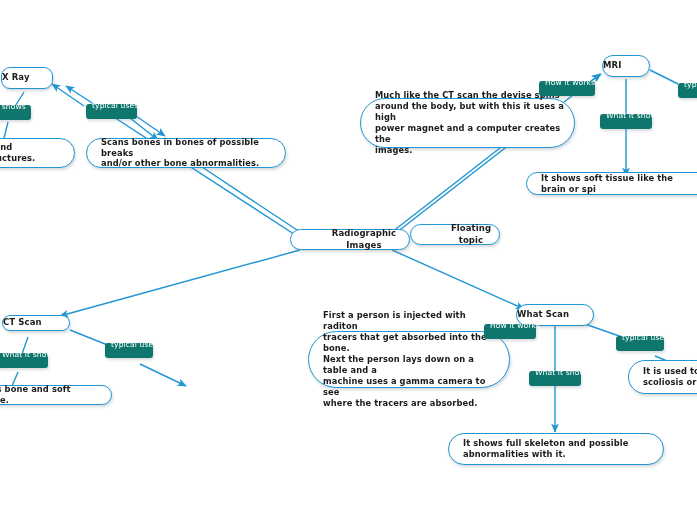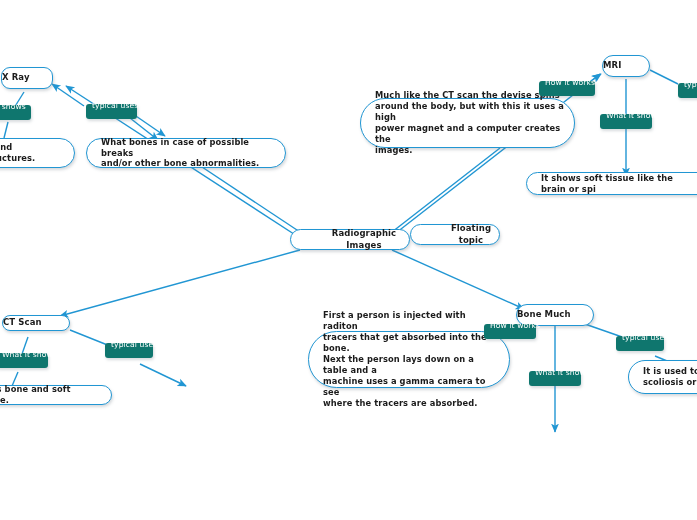--- a/index.html
+++ b/index.html
@@ -152,21 +152,21 @@
   <div class="node detail" style="left:-52px; top:138px; width:127px; height:30px;">
     <span class="txt">bones and
 nse structures.</span>
   </div>
 
   <div class="pill" style="left:86px; top:104px; width:51px; height:15px;">
     <span class="txt">typical uses</span>
   </div>
 
   <div class="node detail" style="left:86px; top:138px; width:200px; height:30px;">
-    <span class="txt">What bones in case of possible breaks
+    <span class="txt">Scans bones in bones of possible breaks
 and/or other bone abnormalities.</span>
   </div>
 
   <div class="node topic" style="left:602px; top:55px; width:48px; height:22px;">
     <span class="txt">MRI</span>
   </div>
 
   <div class="pill" style="left:539px; top:81px; width:56px; height:15px;">
     <span class="txt">How it works</span>
   </div>
@@ -201,39 +201,43 @@
   <div class="node detail" style="left:-38px; top:385px; width:150px; height:20px;">
     <span class="txt">hows bone and soft tissue.</span>
   </div>
 
   <div class="pill" style="left:105px; top:343px; width:48px; height:15px;">
     <span class="txt">typical uses</span>
   </div>
 
 
   <div class="node topic" style="left:516px; top:304px; width:78px; height:22px;">
-    <span class="txt">Bone Much</span>
+    <span class="txt">What Scan</span>
   </div>
 
   <div class="pill" style="left:484px; top:324px; width:52px; height:15px;">
     <span class="txt">How it works</span>
   </div>
 
   <div class="node detail" style="left:308px; top:331px; width:202px; height:57px;">
     <span class="txt">First a person is injected with raditon
 tracers that get absorbed into the bone.
 Next the person lays down on a table and a
 machine uses a gamma camera to see
 where the tracers are absorbed.</span>
   </div>
 
   <div class="pill" style="left:529px; top:371px; width:52px; height:15px;">
     <span class="txt">What it shows</span>
   </div>
 
+  <div class="node detail" style="left:448px; top:433px; width:216px; height:32px;">
+    <span class="txt">It shows full skeleton and possible
+abnormalities with it.</span>
+  </div>
 
   <div class="pill" style="left:616px; top:336px; width:48px; height:15px;">
     <span class="txt">typical uses</span>
   </div>
 
   <div class="node detail" style="left:628px; top:360px; width:110px; height:34px;">
     <span class="txt">It is used to
 scoliosis or </span>
   </div>
 

